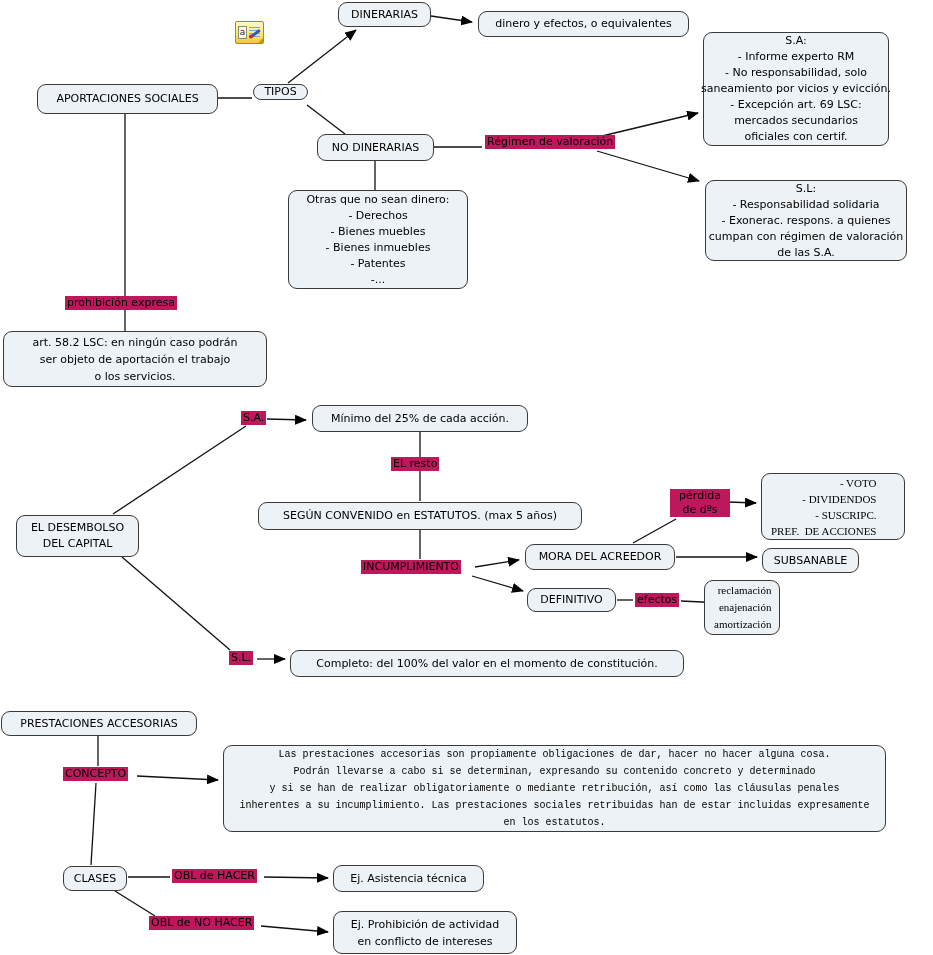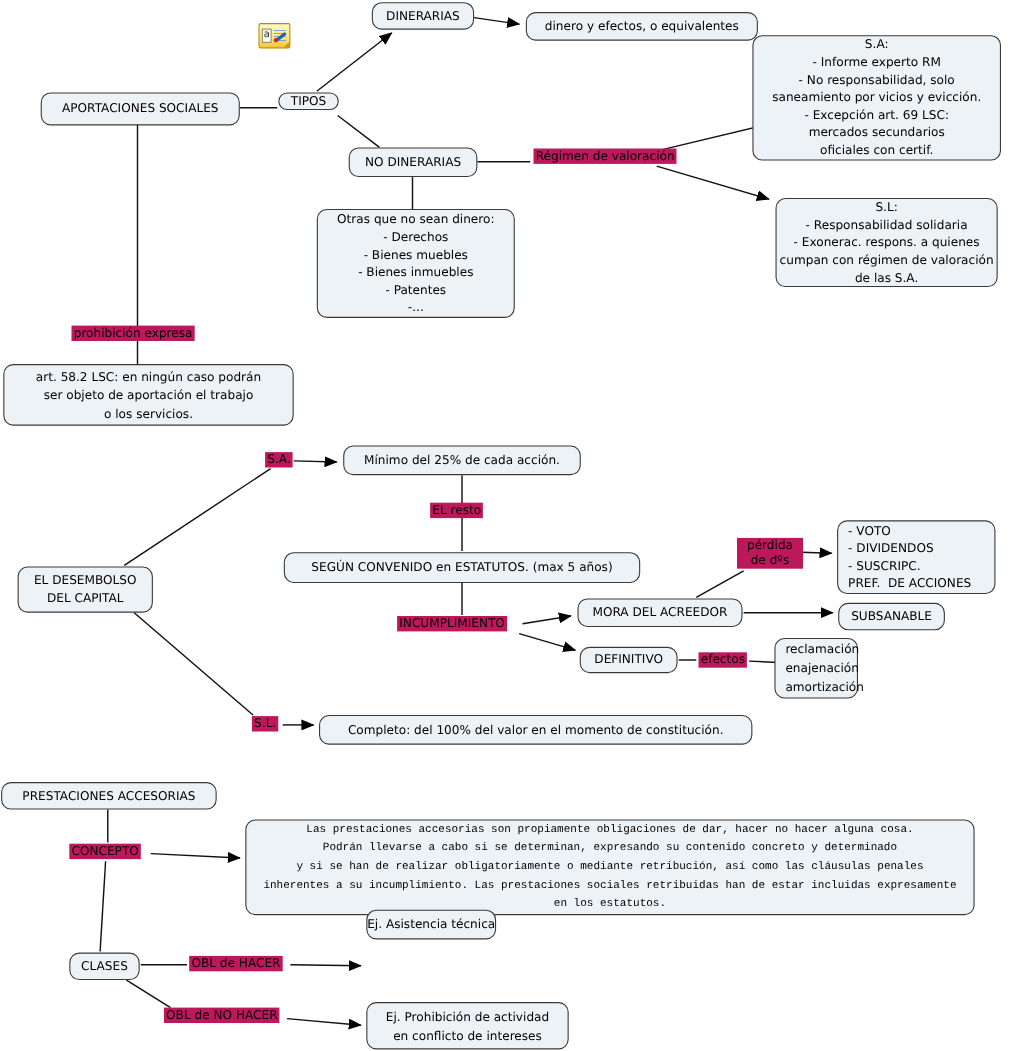--- a/index.html
+++ b/index.html
@@ -8,21 +8,21 @@
     font-family:"DejaVu Sans", sans-serif; color:#000; overflow:hidden;
   }
   svg.wires { position:absolute; left:0; top:0; z-index:0; }
   .node {
     position:absolute; box-sizing:border-box; z-index:2;
     background:#edf2f6; border:1.5px solid #3a3a3a; border-radius:9px;
     display:flex; align-items:center; justify-content:center;
     text-align:center; font-size:11px; line-height:16px; white-space:pre;
     padding:0 4px;
   }
-  .node.left { justify-content:flex-start; text-align:left; padding-left:9px; }
+  .node.left { justify-content:flex-start; text-align:right; padding-left:9px;font-family:Liberation Serif, serif; }
   .node.lh17 { line-height:17px; }
   .node.par {
     font-family:Liberation Mono, monospace; font-size:10px; line-height:17px;
   }
   .llabel {
     position:absolute; z-index:2; background:#be185d; padding:0 2px;
     font-size:11px; line-height:14px; white-space:pre; text-align:center;
   }
   
   .note-icon {
@@ -92,21 +92,21 @@
       <line x1="137" y1="776" x2="218" y2="780" marker-end="url(#ah)"></line>
       <line x1="128" y1="877" x2="170" y2="877"></line>
       <line x1="264" y1="877" x2="328" y2="878" marker-end="url(#ah)"></line>
       <line x1="115" y1="891" x2="155" y2="916"></line>
       <line x1="261" y1="926" x2="328" y2="932" marker-end="url(#ah)"></line>
     </g>
   </svg>
 
   <div class="node" style="left:338px;top:2px;width:93px;height:25px">DINERARIAS</div>
   <div class="node" style="left:478px;top:11px;width:211px;height:26px">dinero y efectos, o equivalentes</div>
-  <div class="node" style="left:684px;top:32px;width:226px;height:114px">S.A:
+  <div class="node" style="left:703px;top:32px;width:186px;height:114px">S.A:
 - Informe experto RM
 - No responsabilidad, solo
 saneamiento por vicios y evicción.
 - Excepción art. 69 LSC:
 mercados secundarios
 oficiales con certif.</div>
   <div class="node" style="left:37px;top:84px;width:181px;height:30px">APORTACIONES SOCIALES</div>
   <div class="node" style="left:253px;top:84px;width:55px;height:16px">TIPOS</div>
   <div class="node" style="left:317px;top:134px;width:117px;height:27px">NO DINERARIAS</div>
   <div class="node" style="left:705px;top:180px;width:202px;height:81px">S.L:
@@ -138,21 +138,21 @@
 enajenación
 amortización</div>
   <div class="node" style="left:290px;top:650px;width:394px;height:27px">Completo: del 100% del valor en el momento de constitución.</div>
   <div class="node" style="left:1px;top:711px;width:196px;height:25px">PRESTACIONES ACCESORIAS</div>
   <div class="node par" style="left:223px;top:745px;width:663px;height:87px">Las prestaciones accesorias son propiamente obligaciones de dar, hacer no hacer alguna cosa.
 Podrán llevarse a cabo si se determinan, expresando su contenido concreto y determinado
 y si se han de realizar obligatoriamente o mediante retribución, así como las cláusulas penales
 inherentes a su incumplimiento. Las prestaciones sociales retribuidas han de estar incluidas expresamente
 en los estatutos.</div>
   <div class="node" style="left:63px;top:866px;width:64px;height:25px">CLASES</div>
-  <div class="node" style="left:333px;top:827px;width:118px;height:27px">Ej. Asistencia técnica</div>
+  <div class="node" style="left:333px;top:865px;width:151px;height:27px">Ej. Asistencia técnica</div>
   <div class="node lh17" style="left:333px;top:911px;width:184px;height:43px">Ej. Prohibición de actividad
 en conflicto de intereses</div>
 
   <div class="llabel" style="left:485px;top:135px">Régimen de valoración</div>
   <div class="llabel" style="left:65px;top:296px">prohibición expresa</div>
   <div class="llabel" style="left:241px;top:411px">S.A.</div>
   <div class="llabel" style="left:391px;top:457px">EL resto</div>
   <div class="llabel" style="left:361px;top:560px">INCUMPLIMIENTO</div>
   <div class="llabel" style="left:670px;top:489px;width:56px">pérdida
 de dºs</div>

